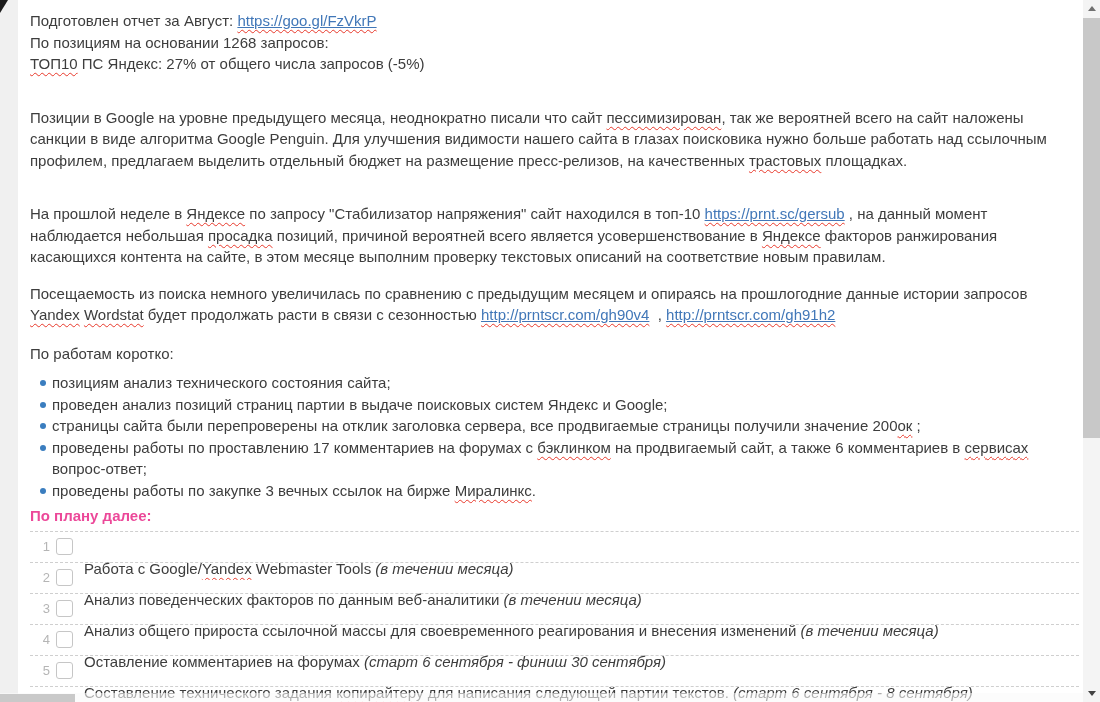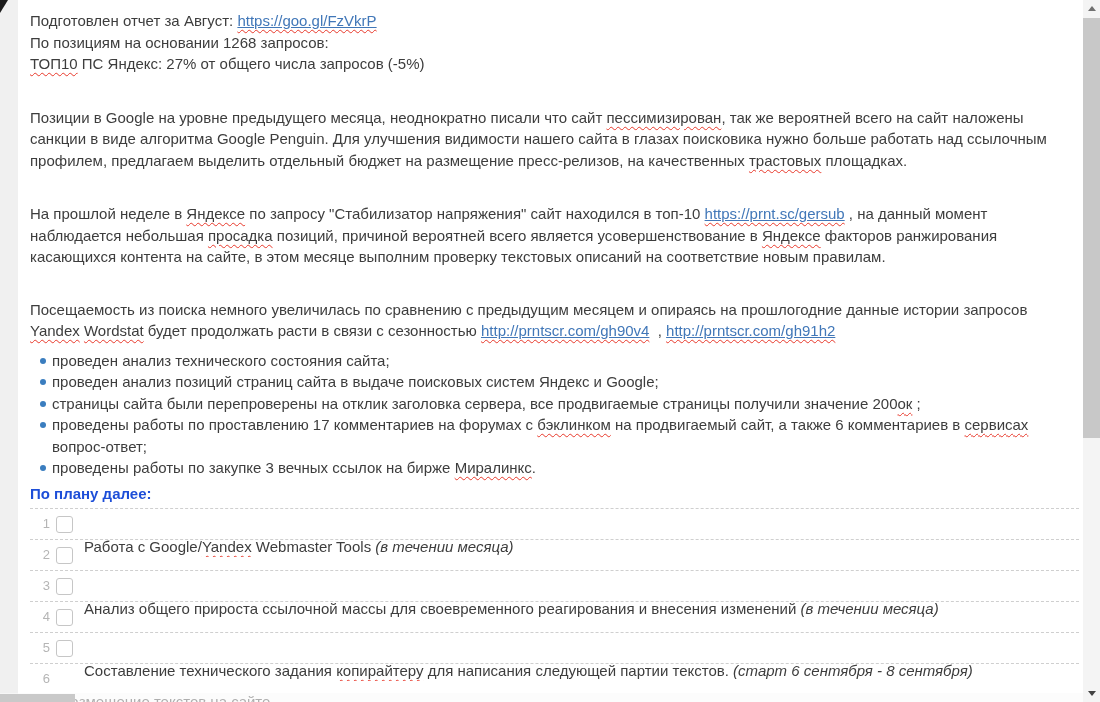--- a/index.html
+++ b/index.html
@@ -3,27 +3,27 @@
 <meta charset="utf-8">
 <style>
   html,body{margin:0;padding:0;background:#fff;}
   .page{position:relative;width:1100px;height:702px;overflow:hidden;background:#ffffff;
         font-family:"Liberation Sans", sans-serif;font-size:15px;line-height:21.5px;color:var(--text,#3d3d3d);}
   .gutter{position:absolute;left:0;top:0;width:18px;height:702px;background:#f0f0f0;}
   .corner{position:absolute;left:0;top:0;width:0;height:0;border-top:13px solid #1b1b1b;border-right:8px solid transparent;}
   .content{position:absolute;left:18px;top:0;width:1065px;height:702px;padding:10px 4px 0 12px;box-sizing:border-box;background:#fff;overflow:hidden;}
   .para{margin:0;}
   .mt16{margin-top:32px;}
-  .mt15{margin-top:31px;}
+  .mt15{margin-top:15px;}
   .mt17{margin-top:17px;}
   .squig{text-decoration-line:underline;text-decoration-style:wavy;text-decoration-color:var(--squiggle,#e8392b);text-decoration-thickness:1px;text-underline-offset:2.5px;}
   .lnk{color:var(--link,#4177b8);text-decoration:underline;cursor:pointer;}
   .lnk .squig{color:inherit;}
   .it{font-style:italic;}
-  .bold-head{font-weight:bold;color:#1d4ed8;margin-top:4px;}
+  .bold-head{font-weight:bold;color:#ec4899;margin-top:4px;}
   ul.bullets{list-style:none;margin:8px 0 0 0;padding:0;}
   ul.bullets li{position:relative;padding-left:22px;}
   ul.bullets li::before{content:"";position:absolute;left:10px;top:8px;width:6px;height:6px;border-radius:50%;background:var(--bullet,#3a7dbf);}
   .plan-list{margin-top:4px;}
   .plan-row{display:flex;align-items:center;height:30px;border-top:1px dashed #cfcfcf;}
   .plan-num{width:14px;margin-left:6px;text-align:right;color:#b5b5b5;font-size:13px;flex:none;}
   .checkbox{width:15px;height:15px;margin-left:6px;border:1px solid #c6c6c6;border-radius:3px;background:#fff;flex:none;cursor:pointer;}
   .plan-text{margin-left:11px;white-space:nowrap;overflow:hidden;margin-top:45px;}
   .vscroll{position:absolute;right:0;top:0;width:17px;height:702px;background:#f4f4f4;}
   .vbtn{position:absolute;left:0;width:17px;height:17px;display:flex;align-items:center;justify-content:center;background:#f4f4f4;cursor:pointer;}
@@ -46,28 +46,29 @@
     <div class="para">
       <div>Подготовлен отчет за Август: <a class="lnk" href="#"><span class="squig">https://goo.gl/FzVkrP</span></a></div>
       <div>По позициям на основании 1268 запросов:</div>
       <div><span class="squig">ТОП10</span> ПС Яндекс: 27% от общего числа запросов (-5%)</div>
     </div>
 
     <div class="para mt16">Позиции в Google на уровне предыдущего месяца, неоднократно писали что сайт <span class="squig">пессимизирован</span>, так же вероятней всего на сайт наложены санкции в виде алгоритма Google Penguin. Для улучшения видимости нашего сайта в глазах поисковика нужно больше работать над ссылочным профилем, предлагаем выделить отдельный бюджет на размещение пресс-релизов, на качественных <span class="squig">трастовых</span> площадках.</div>
     <div class="para mt16">На прошлой неделе в <span class="squig">Яндексе</span> по запросу "Стабилизатор напряжения" сайт находился в топ-10 <a class="lnk" href="#"><span class="squig">https://prnt.sc/gersub</span></a> , на данный момент наблюдается небольшая <span class="squig">просадка</span> позиций, причиной вероятней всего является усовершенствование в <span class="squig">Яндексе</span> факторов ранжирования касающихся контента на сайте, в этом месяце выполним проверку текстовых описаний на соответствие новым правилам.</div>
     <div class="para mt15">Посещаемость из поиска немного увеличилась по сравнению с предыдущим месяцем и опираясь на прошлогодние данные истории запросов <span class="squig">Yandex</span> <span class="squig">Wordstat</span> будет продолжать расти в связи с сезонностью <a class="lnk" href="#"><span class="squig">http://prntscr.com/gh90v4</span></a>&nbsp; , <a class="lnk" href="#"><span class="squig">http://prntscr.com/gh91h2</span></a></div>
 
+    <div class="para mt17">По работам коротко:</div>
 
     <ul class="bullets">
   <li class="bullet-item">
-    <span class="rich">проведен анализ технического состояния сайта;</span>
+    <span class="rich">позициям анализ технического состояния сайта;</span>
   </li>
 
   <li class="bullet-item">
-    <span class="rich">проведен анализ позиций страниц сайта в выдаче поисковых систем Яндекс и Google;</span>
+    <span class="rich">проведен анализ позиций страниц партии в выдаче поисковых систем Яндекс и Google;</span>
   </li>
 
   <li class="bullet-item">
     <span class="rich">страницы сайта были перепроверены на отклик заголовка сервера, все продвигаемые страницы получили значение 200<span class="squig">ок</span> ;</span>
   </li>
 
 
   <li class="bullet-item">
     <span class="rich">проведены работы по проставлению 17 комментариев на форумах с <span class="squig">бэклинком</span> на продвигаемый сайт, а также 6 комментариев в <span class="squig">сервисах</span> вопрос-ответ;</span>
   </li>
@@ -82,31 +83,33 @@
     <div class="plan-list">
   <div class="plan-row">
     <span class="plan-num">1</span>
     <span class="checkbox"></span>
     <span class="plan-text rich">Работа с Google/<span class="squig">Yandex</span> Webmaster Tools <span class="it">(в течении месяца)</span></span>
   </div>
 
   <div class="plan-row">
     <span class="plan-num">2</span>
     <span class="checkbox"></span>
+    <span class="plan-text rich">Анализ поведенческих факторов по данным веб-аналитики <span class="it">(в течении месяца)</span></span>
   </div>
 
   <div class="plan-row">
     <span class="plan-num">3</span>
     <span class="checkbox"></span>
     <span class="plan-text rich">Анализ общего прироста ссылочной массы для своевременного реагирования и внесения изменений <span class="it">(в течении месяца)</span></span>
   </div>
 
   <div class="plan-row">
     <span class="plan-num">4</span>
     <span class="checkbox"></span>
+    <span class="plan-text rich">Оставление комментариев на форумах <span class="it">(старт 6 сентября - финиш 30 сентября)</span></span>
   </div>
 
   <div class="plan-row">
     <span class="plan-num">5</span>
     <span class="checkbox"></span>
     <span class="plan-text rich">Составление технического задания <span class="squig">копирайтеру</span> для написания следующей партии текстов. <span class="it">(старт 6 сентября - 8 сентября)</span></span>
   </div>
 
   <div class="plan-row">
     <span class="plan-num">6</span>

